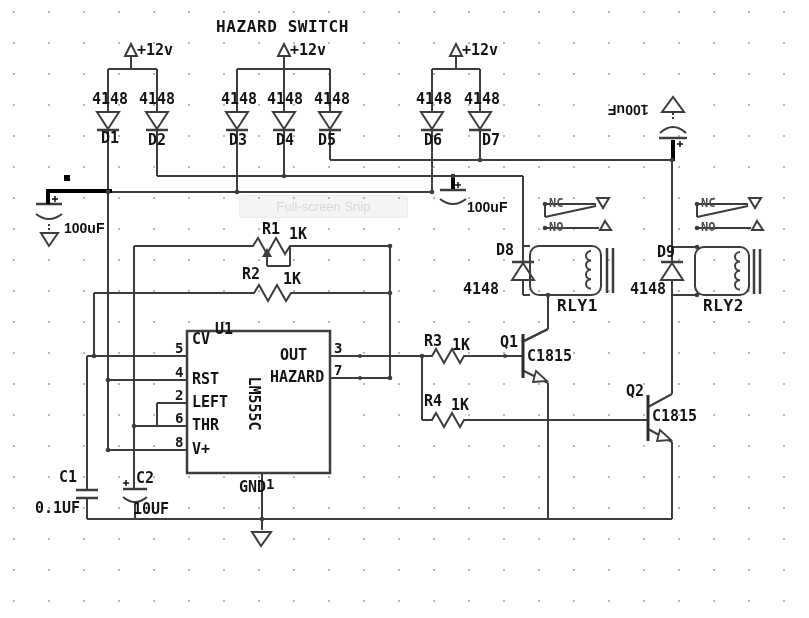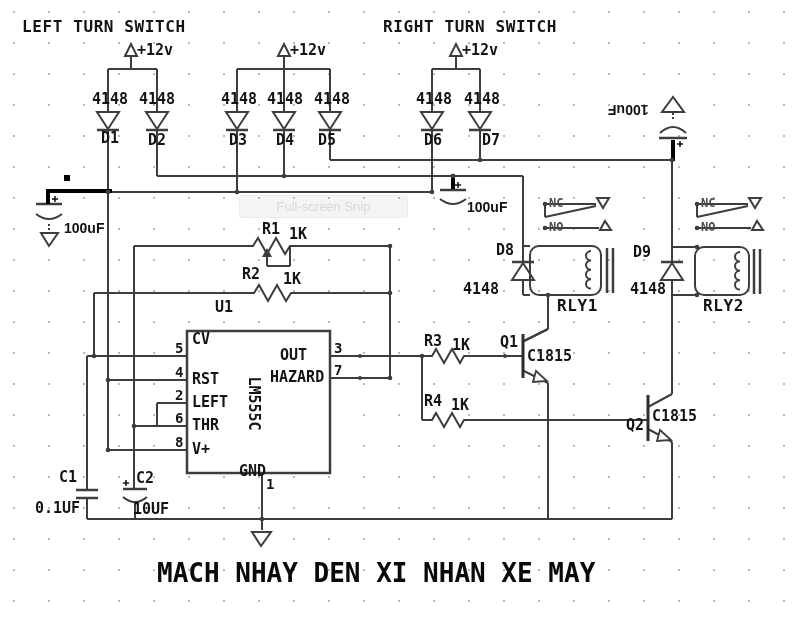--- a/index.html
+++ b/index.html
@@ -215,22 +215,21 @@
         <circle cx="697" cy="204" r="2.3"></circle>
       <circle cx="697" cy="228" r="2.3"></circle>
         <circle cx="697" cy="247" r="2.3"></circle>
       <circle cx="697" cy="295" r="2.3"></circle>
         <circle cx="360" cy="356" r="2"></circle>
       <circle cx="360" cy="378" r="2"></circle>
         <circle cx="505" cy="356" r="2"></circle>
     </g>
   </svg>
 
-  <span class="sch big" style="left:22px;top:19px">LEFT TURN SWITCH</span>
-  <span class="sch big" style="left:383px;top:19px">RIGHT TURN SWITCH</span>
+  <span class="sch big" style="left:216px;top:19px">HAZARD SWITCH</span>
 
   <span class="sch" style="left:137px;top:43px">+12v</span>
   <span class="sch" style="left:290px;top:43px">+12v</span>
   <span class="sch" style="left:462px;top:43px">+12v</span>
 
   <span class="sch" style="left:92px;top:92px">4148</span>
   <span class="sch" style="left:139px;top:92px">4148</span>
   <span class="sch" style="left:221px;top:92px">4148</span>
   <span class="sch" style="left:267px;top:92px">4148</span>
   <span class="sch" style="left:314px;top:92px">4148</span>
@@ -249,61 +248,60 @@
   <span class="ui" style="left:467px;top:200px">100uF</span>
   <span class="ui rot180" style="left:608px;top:103px">100uF</span>
 
   <span class="sch nc" style="left:549px;top:197px">NC</span>
   <span class="sch nc" style="left:549px;top:221px">NO</span>
   <span class="sch nc" style="left:701px;top:197px">NC</span>
   <span class="sch nc" style="left:701px;top:221px">NO</span>
 
   <span class="sch" style="left:496px;top:243px">D8</span>
   <span class="sch" style="left:463px;top:282px">4148</span>
-  <span class="sch" style="left:633px;top:245px">D9</span>
+  <span class="sch" style="left:657px;top:245px">D9</span>
   <span class="sch" style="left:630px;top:282px">4148</span>
 
   <span class="sch big" style="left:557px;top:298px">RLY1</span>
   <span class="sch big" style="left:703px;top:298px">RLY2</span>
 
   <span class="sch" style="left:262px;top:222px">R1</span>
   <span class="sch" style="left:289px;top:227px">1K</span>
   <span class="sch" style="left:242px;top:267px">R2</span>
   <span class="sch" style="left:283px;top:272px">1K</span>
   <span class="sch" style="left:424px;top:334px">R3</span>
   <span class="sch" style="left:452px;top:338px">1K</span>
   <span class="sch" style="left:424px;top:394px">R4</span>
   <span class="sch" style="left:451px;top:398px">1K</span>
 
   <span class="sch" style="left:500px;top:335px">Q1</span>
   <span class="sch" style="left:527px;top:349px">C1815</span>
-  <span class="sch" style="left:626px;top:418px">Q2</span>
+  <span class="sch" style="left:626px;top:384px">Q2</span>
   <span class="sch" style="left:652px;top:409px">C1815</span>
 
-  <span class="sch" style="left:215px;top:300px">U1</span>
+  <span class="sch" style="left:215px;top:322px">U1</span>
   <span class="sch rot90" style="left:226px;top:396px">LM555C</span>
 
   <span class="sch sm" style="left:175px;top:341px">5</span>
   <span class="sch" style="left:192px;top:332px">CV</span>
   <span class="sch sm" style="left:175px;top:365px">4</span>
   <span class="sch" style="left:192px;top:372px">RST</span>
   <span class="sch sm" style="left:175px;top:388px">2</span>
   <span class="sch" style="left:192px;top:395px">LEFT</span>
   <span class="sch sm" style="left:175px;top:411px">6</span>
   <span class="sch" style="left:192px;top:418px">THR</span>
   <span class="sch sm" style="left:175px;top:435px">8</span>
   <span class="sch" style="left:192px;top:442px">V+</span>
 
   <span class="sch sm" style="left:334px;top:341px">3</span>
   <span class="sch" style="left:280px;top:348px">OUT</span>
   <span class="sch sm" style="left:334px;top:363px">7</span>
   <span class="sch" style="left:270px;top:370px">HAZARD</span>
 
-  <span class="sch" style="left:239px;top:464px">GND</span>
+  <span class="sch" style="left:239px;top:480px">GND</span>
   <span class="sch sm" style="left:266px;top:477px">1</span>
 
   <span class="sch" style="left:59px;top:470px">C1</span>
   <span class="sch" style="left:35px;top:501px">0.1UF</span>
   <span class="sch" style="left:136px;top:471px">C2</span>
   <span class="sch" style="left:133px;top:502px">10UF</span>
 
-  <span id="title">MACH NHAY DEN XI NHAN XE MAY</span>
 </div>
 
 </body></html>

